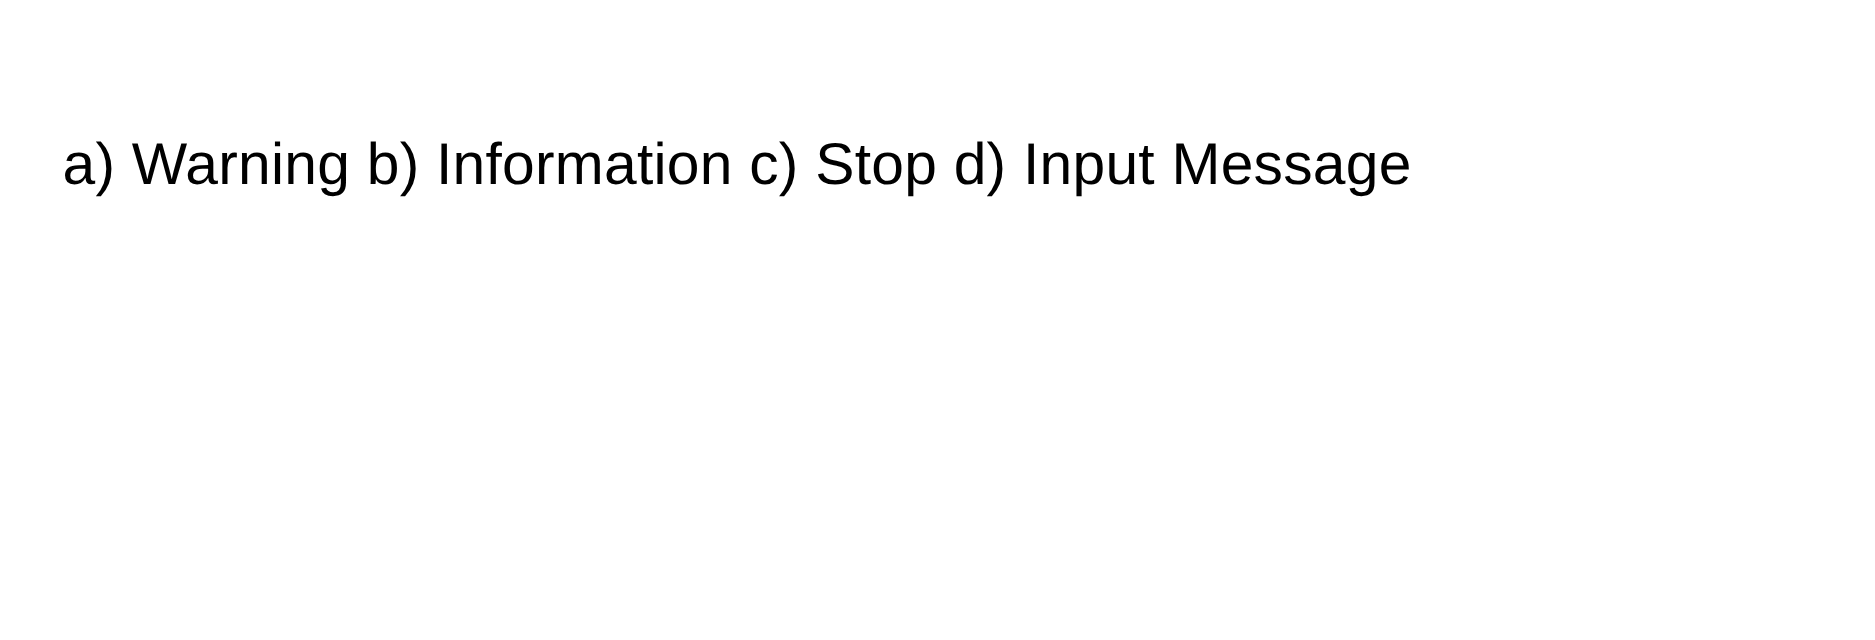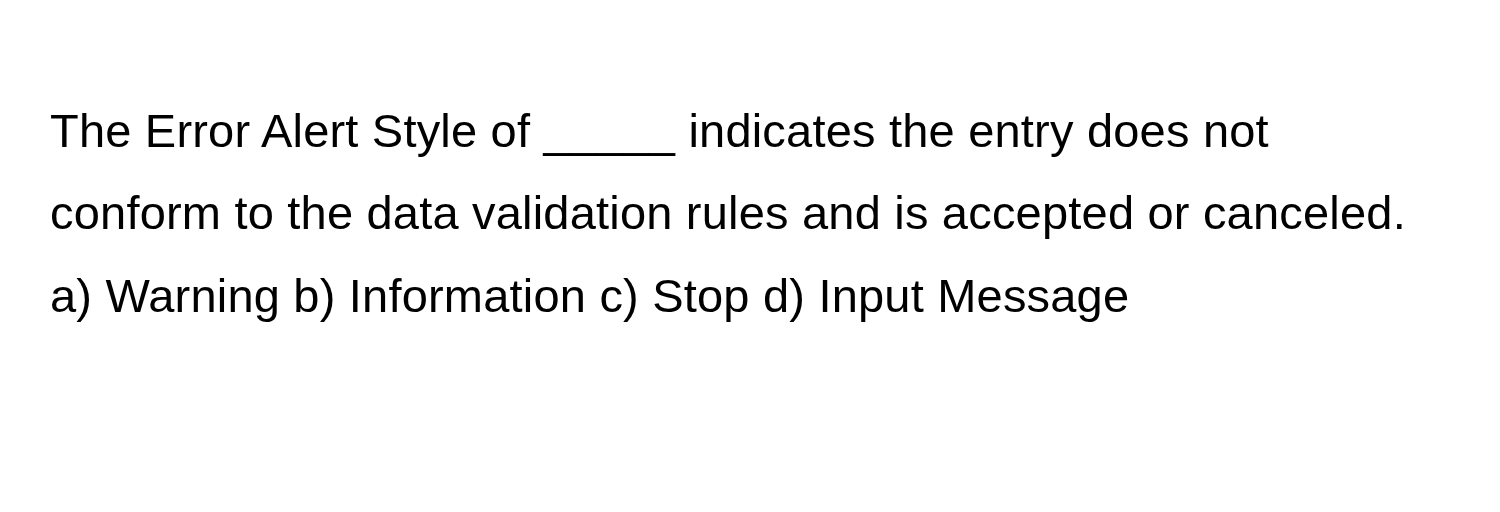--- a/index.html
+++ b/index.html
@@ -25,15 +25,14 @@
       display: block;
     }
     .options-line {
       display: block;
     }
   </style>
 </head>
 <body>
 
 <div class="question-container">
-  <span class="question-text">The Error Alert Style of _____ indicates the entry does not conform to the data validation rules and is accepted or canceled.</span>
   <span class="options-line">a) Warning b) Information c) Stop d) Input Message</span>
 </div>
 
 </body></html>

